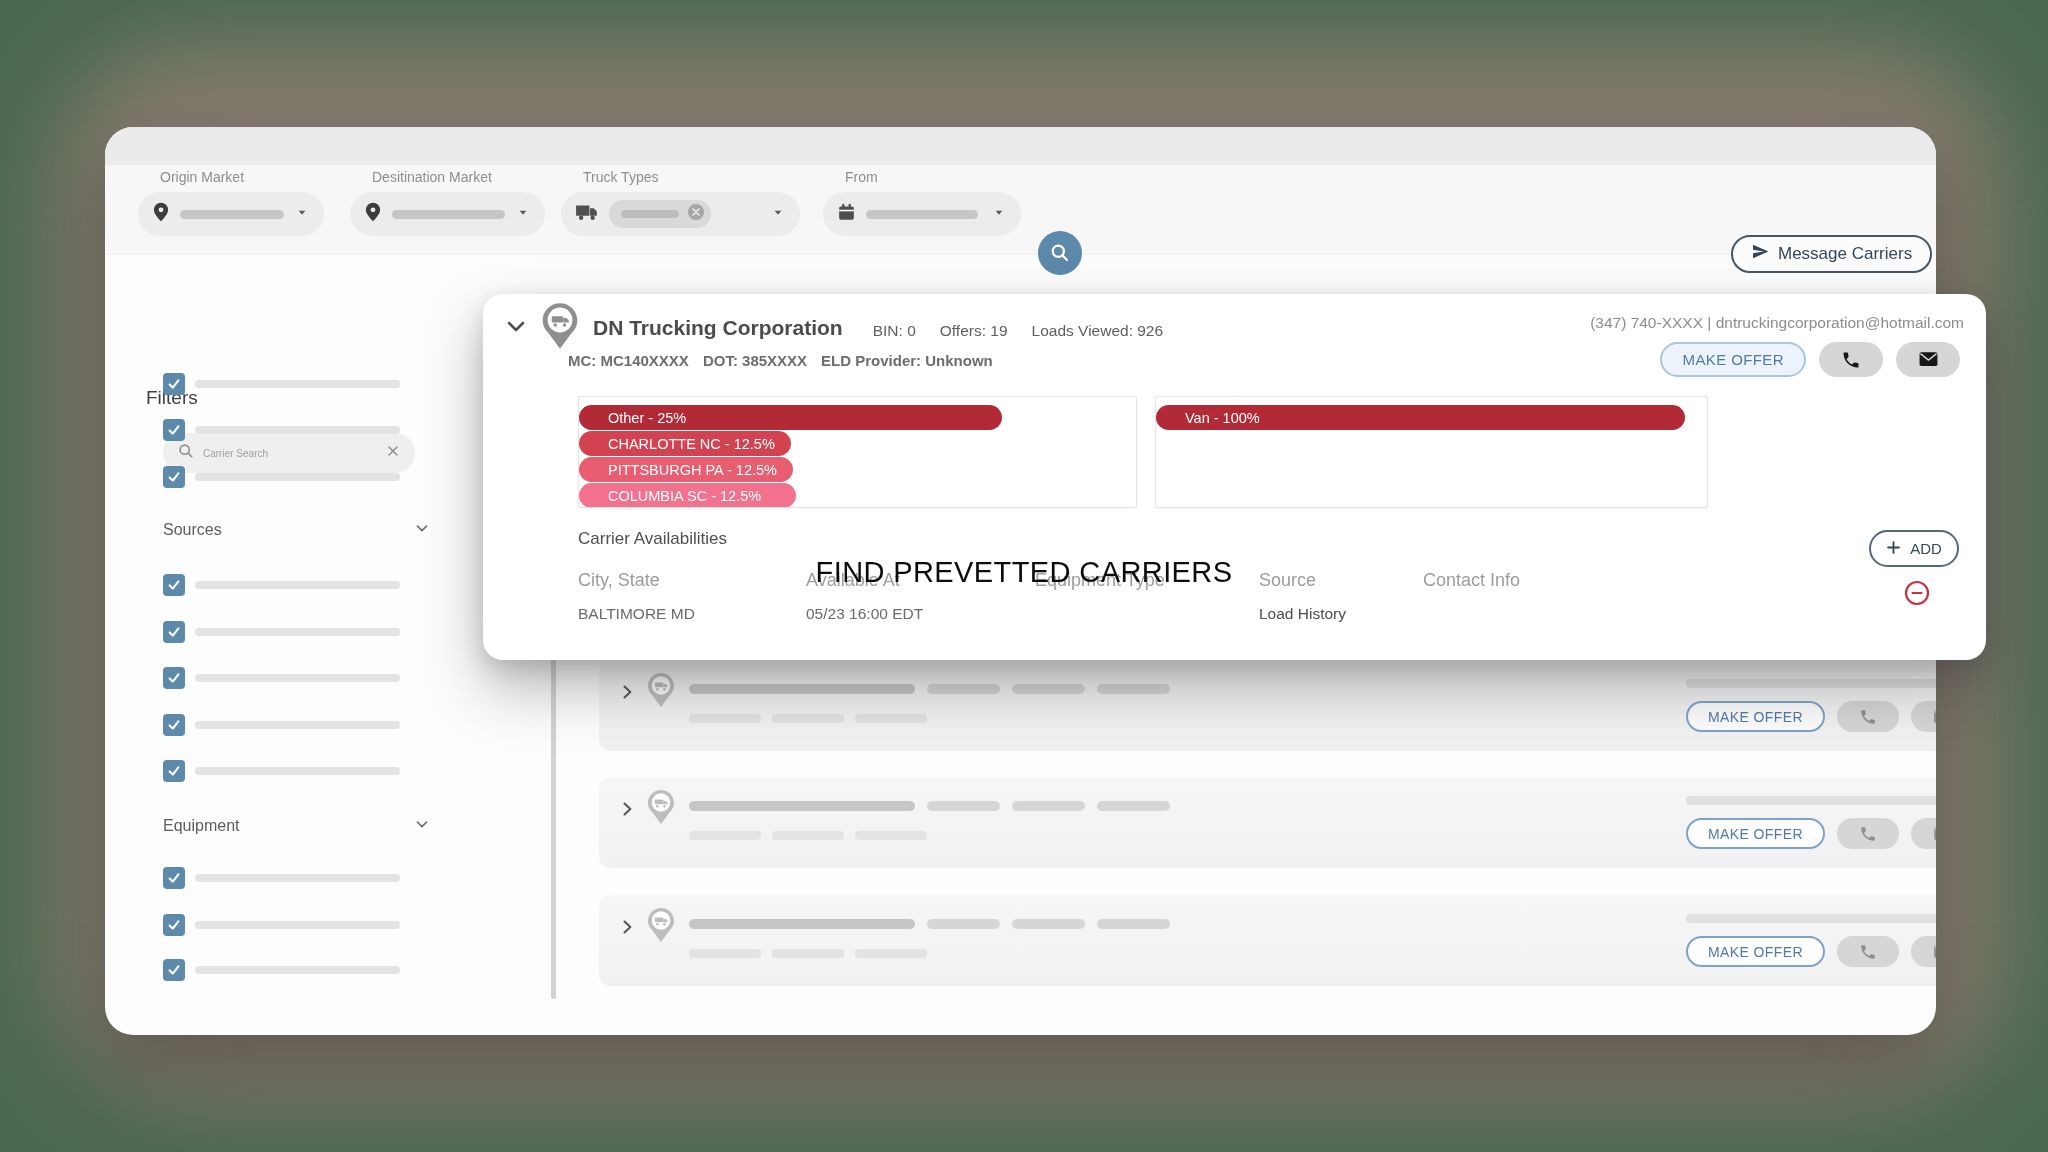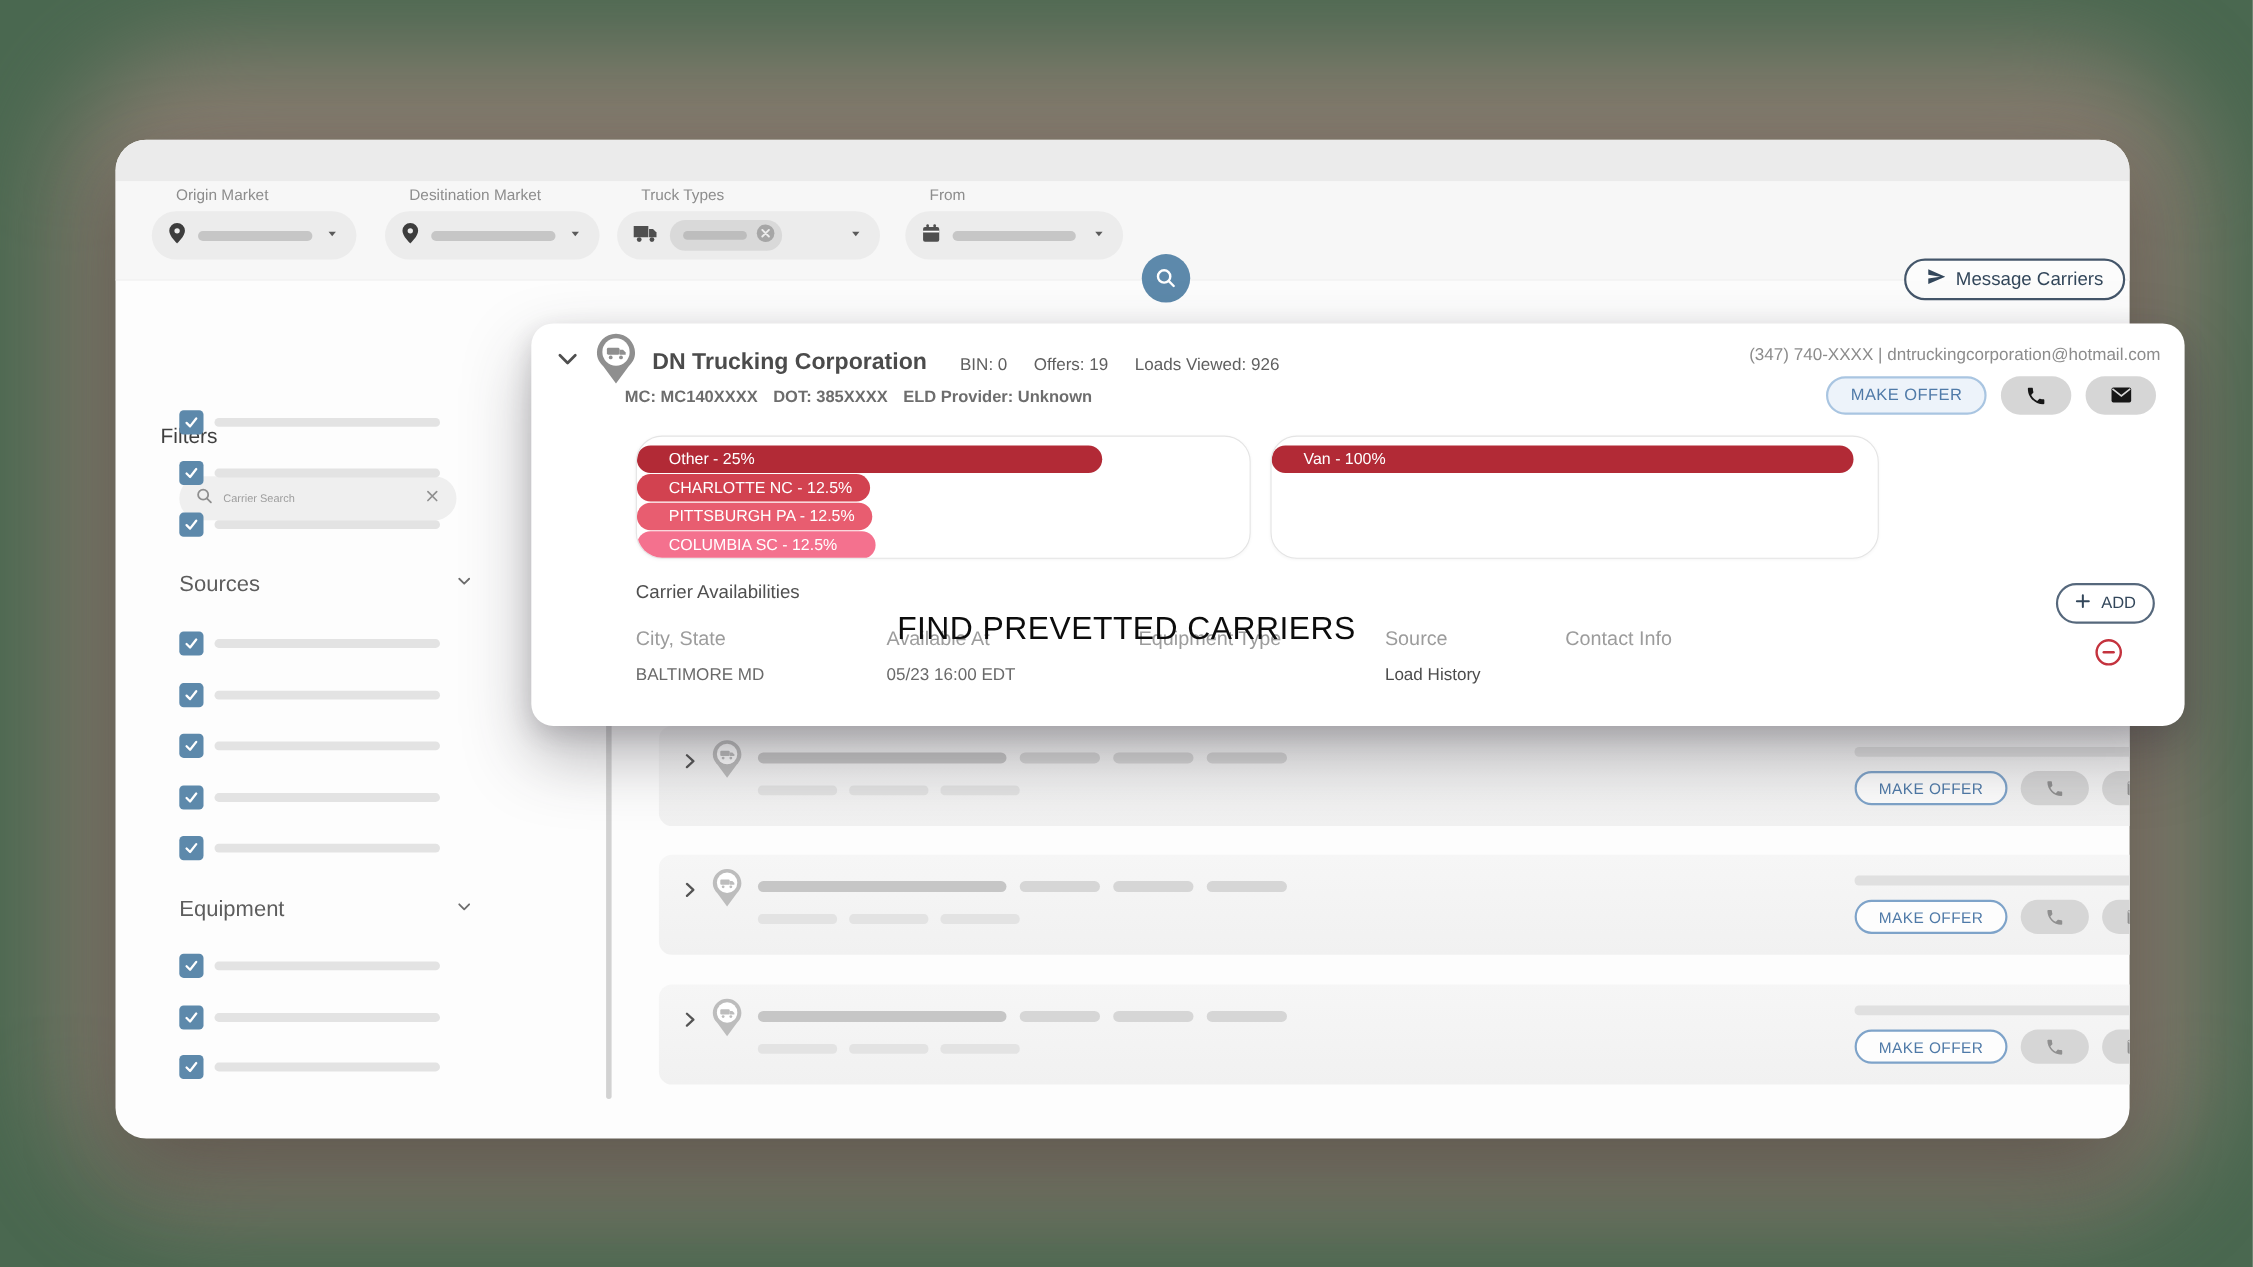--- a/index.html
+++ b/index.html
@@ -38,21 +38,21 @@
   .carrier-search { position:absolute; left:58px; top:306px; width:252px; height:40px; background:#efefef;
     border-radius:20px; display:flex; align-items:center; padding:0 14px; gap:8px; }
   .carrier-search input { border:none; background:transparent; outline:none; flex:1; font-size:10px;
     color:#000000; font-family:Liberation Sans, sans-serif; min-width:0; }
   .carrier-search input::placeholder { color:#9e9e9e; }
   .cb-row { position:absolute; left:58px; display:flex; align-items:center; gap:10px; }
   .cb { width:22px; height:22px; background:var(--accent,#5d89ab); border-radius:4px;
     display:flex; align-items:center; justify-content:center; cursor:pointer; }
   .cb-bar { width:205px; height:8px; background:#e3e3e3; border-radius:4px; }
   .side-header { position:absolute; left:58px; width:268px; display:flex; align-items:center;
-    justify-content:space-between; font-size:20px; color:#5d5d5d; font-weight:500; cursor:pointer; }
+    justify-content:space-between; font-size:16px; color:#5d5d5d; font-weight:500; cursor:pointer; }
   .side-scrollbar { position:absolute; left:446px; top:287px; width:5px; height:585px;
     background:#d2d2d2; border-radius:3px; }
 
   
   .result-row { position:absolute; left:494px; width:1406px; height:91px; border-radius:12px;
     background:linear-gradient(180deg,#f6f6f6,#f1f1f1); }
   .rr-left { position:absolute; left:18px; top:12px; display:flex; align-items:flex-start; }
   .rr-chevron { margin-top:10px; }
   .rr-pin { margin-left:10px; }
   .rr-bars { margin-left:14px; }
@@ -77,21 +77,21 @@
   .pc-title { margin-left:14px; font-size:21px; font-weight:bold; color:#4b4b4b; }
   .pc-stats { display:flex; gap:24px; margin-left:30px; padding-top:6px; }
   .pc-stat { font-size:15.5px; color:#5f5f5f; }
   .pc-contact { position:absolute; right:22px; top:20px; font-size:15.5px; color:#8c8c8c; }
   .pc-ids { position:absolute; left:85px; top:58px; display:flex; gap:14px;font-weight:bold; }
   .pc-id { font-size:15px; color:#6d6d6d; }
   .pc-actions { position:absolute; right:26px; top:48px; display:flex; align-items:center; gap:13px; }
   .make-offer.big { height:35px; border-radius:18px; background:#edf3fa; border:2px solid #a9c5e1; font-size:15px; }
   .icon-pill.big { width:64px; height:35px; border-radius:18px; background:#d6d6d6; }
   .breakdown-box { position:absolute; top:102px; height:112px; background:#fff; border:1px solid #e4e4e4;
-    border-radius:24px; padding-top:8px; overflow:hidden; box-shadow:0 1px 3px rgba(0,0,0,.04); }
+    border-radius:2px; padding-top:8px; overflow:hidden; box-shadow:0 1px 3px rgba(0,0,0,.04); }
   .pill { height:25px; border-radius:13px; margin-bottom:1px; display:flex; align-items:center;
     padding-left:29px; color:#fff; font-size:14.5px; white-space:nowrap; }
   .avail-title { position:absolute; left:95px; top:235px; font-size:17px; color:#4f4f4f; font-weight:500; }
   .avail-table { position:absolute; left:95px; top:276px; width:1200px; display:grid;
     grid-template-columns:228px 229px 224px 164px 1fr; row-gap:14px; }
   .th { font-size:18px; color:#9c9c9c; }
   .td { font-size:15.5px; color:#6a6a6a; }
   .td.link-like { color:#4c4c4c; }
   .add-btn { position:absolute; right:27px; top:236px; width:90px; height:37px; background:#fff;
     border:2px solid #56687c; border-radius:19px; display:flex; align-items:center; justify-content:center;

